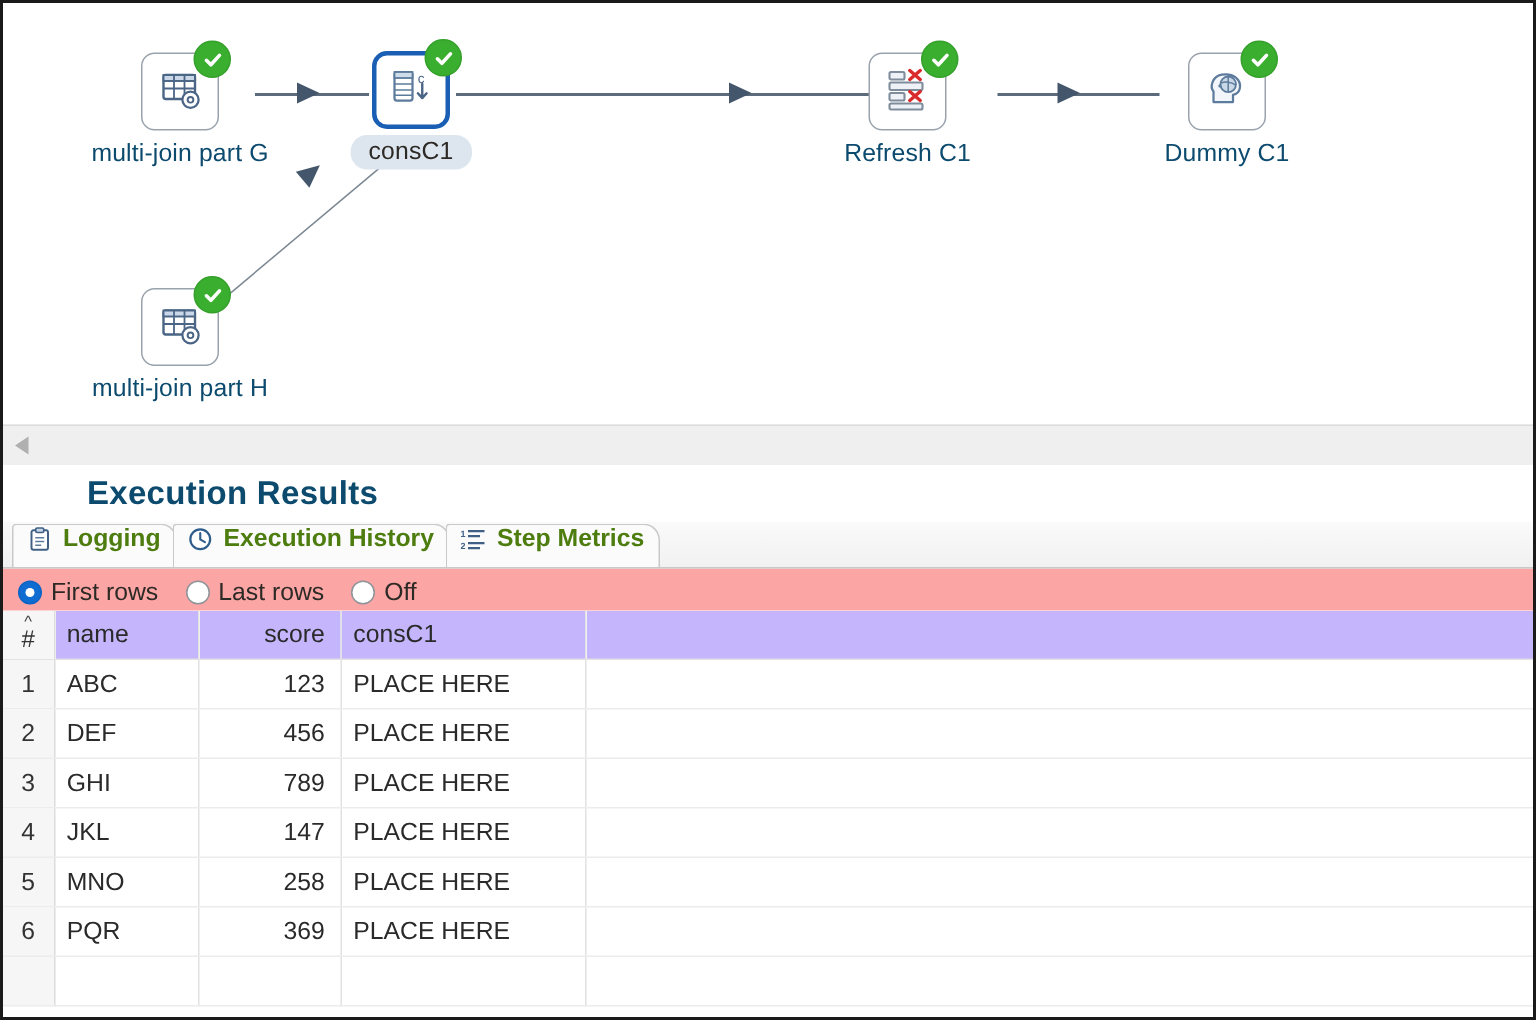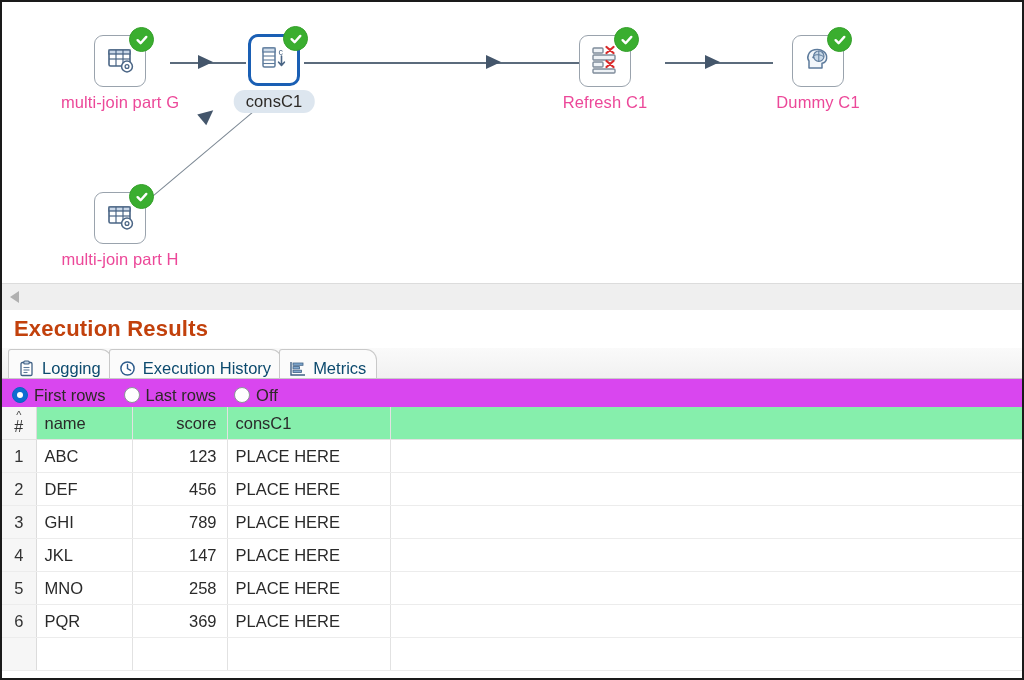--- a/index.html
+++ b/index.html
@@ -10,74 +10,74 @@
 
   
   #canvas{position:absolute;left:0;top:0;right:0;height:281px;background:#ffffff;overflow:hidden;}
 
   .node{position:absolute;}
   .node-box{position:relative;width:52px;height:52px;box-sizing:border-box;
             border:1.6px solid #9aa3ad;border-radius:9px;background:#fff;
             display:flex;align-items:center;justify-content:center;}
   .node-box.sel{border:3px solid #1a5fb4;border-radius:10px;}
   .node-label{position:absolute;left:50%;transform:translateX(-50%);top:58px;
-              white-space:nowrap;font-size:16.5px;color:#ec4899;letter-spacing:.1px;}
+              white-space:nowrap;font-size:16.5px;color:#0c4a6e;letter-spacing:.1px;}
   .node-label.hl{background:#dde6ef;border-radius:11px;padding:2px 12px;top:56px;color:#2d2a26;}
 
   .check{position:absolute;right:-9px;top:-9px;width:23px;height:23px;border-radius:50%;
          background:#3aae2f;border:1.5px solid #35a02b;display:flex;align-items:center;justify-content:center;}
   .check svg{display:block;}
 
   .edge{position:absolute;background:#5b6b7c;height:1.6px;transform-origin:0 50%;}
   .arrow{position:absolute;width:0;height:0;border-left:15px solid #44566b;
          border-top:7.5px solid transparent;border-bottom:7.5px solid transparent;}
 
   
   #hscroll{position:absolute;left:0;right:0;top:281px;height:26px;background:#efefef;
            border-top:1px solid #dcdcdc;border-bottom:1px solid #c8c8c8;}
   #hscroll .sb-left{position:absolute;left:8px;top:7px;width:0;height:0;
         border-right:9px solid #b0b0b0;border-top:6px solid transparent;border-bottom:6px solid transparent;}
 
   
   #results{position:absolute;left:0;right:0;top:308px;bottom:0;background:#fff;}
-  #results-title{padding:4px 0 2px 12px;font-size:22px;font-weight:bold;color:#c2410c;
-                 letter-spacing:.2px;line-height:30px;}
+  #results-title{padding:4px 0 2px 12px;font-size:22px;font-weight:bold;color:#0c4a6e;
+                 letter-spacing:.2px;line-height:30px;margin-left:44px;}
 
   
   #tabbar{position:relative;height:30px;margin-top:2px;
           background:linear-gradient(#fafafa,#f1f1f1);
           border-bottom:1px solid #c9c9c9;display:flex;align-items:flex-end;padding-left:6px;}
-  .tab{position:relative;display:flex;align-items:flex-end;gap:6px;height:29px;padding:0 10px 0 8px;
-       font-size:16.5px;color:#0c4a6e;white-space:nowrap;
+  .tab{position:relative;display:flex;align-items:flex-start;gap:6px;height:29px;padding:0 10px 0 8px;
+       font-size:16.5px;color:#4d7c0f;white-space:nowrap;
        background:#fbfbfb;border:1px solid #c9c9c9;border-bottom:none;
-       border-radius:3px 11px 0 0;margin-right:-3px;box-sizing:border-box;}
+       border-radius:3px 11px 0 0;margin-right:-3px;box-sizing:border-box;font-weight:bold;}
   .tab.active{background:#fff;border-color:#9fb2c4;z-index:5;height:30px;
               border-radius:3px 13px 0 0;box-shadow:0 1px 0 #fff;}
   .tab .ti{width:19px;height:19px;flex:0 0 19px;display:flex;align-items:center;justify-content:center;}
   .tab svg{display:block;}
 
   
   #rowmode{height:32px;display:flex;align-items:center;gap:0;padding-left:10px;
-           background:#d946ef;border-bottom:1px solid #d6d6d6;}
+           background:#fca5a5;border-bottom:1px solid #d6d6d6;}
   .radio{display:flex;align-items:center;gap:6px;margin-right:18px;font-size:16.5px;color:#2d2a26;}
   .rdot{width:16px;height:16px;border-radius:50%;box-sizing:border-box;
         border:1.6px solid #8d9399;background:#fff;position:relative;}
   .rdot.on{border:1.5px solid #0b63c5;background:#0f6cd0;}
   .rdot.on:after{content:"";position:absolute;left:4px;top:4px;width:6px;height:6px;
                  border-radius:50%;background:#fff;}
 
   
   #grid{position:absolute;left:0;right:0;top:97px;bottom:0;background:#fff;overflow:hidden;}
   table.g{border-collapse:collapse;table-layout:fixed;width:1020px;}
   table.g col.c0{width:34px;} table.g col.c1{width:96px;}
   table.g col.c2{width:95px;} table.g col.c3{width:163px;} table.g col.c4{width:632px;}
   table.g th,table.g td{height:32px;padding:0 8px;font-size:16.5px;color:#2a2a2a;
        border-right:1px solid #e2e2e2;border-bottom:1px solid #ececec;
        font-weight:normal;text-align:left;overflow:hidden;white-space:nowrap;}
-  table.g th{background:#86efac;border-bottom:1px solid #e2e2e2;}
+  table.g th{background:#c4b5fd;border-bottom:1px solid #e2e2e2;}
   table.g .numcol{text-align:right;padding-right:10px;}
   table.g .rowhdr{background:#f6f6f6;text-align:center;color:#333;padding:0;border-right:1px solid #dcdcdc;}
   table.g th.rowhdr{position:relative;}
   .hashwrap{display:flex;flex-direction:column;align-items:center;justify-content:center;line-height:1;}
   .caret{font-size:11px;line-height:7px;color:#444;}
   .hash{font-size:16px;line-height:16px;}
   table.g td.blank,table.g th.blank{border-right:none;}
 </style>
 </head>
 <body>
@@ -231,33 +231,35 @@
       <div class="tab">
         <span class="ti">
           <svg width="17" height="17" viewBox="0 0 17 17">
             <circle cx="8.5" cy="8.5" r="6.6" fill="#fff" stroke="#2f5d8c" stroke-width="1.5"></circle>
             <path d="M8.5 4.4 L8.5 8.6 L11.6 10.4" fill="none" stroke="#2f5d8c" stroke-width="1.4" stroke-linecap="round"></path>
           </svg>
         </span>
         <span>Execution History</span>
       </div>
 
-
-
       <div class="tab">
         <span class="ti">
           <svg width="17" height="17" viewBox="0 0 17 17">
-            <path d="M2 2 L2 15 L16 15" fill="none" stroke="#3f6084" stroke-width="1.4"></path>
-            <rect x="4" y="3" width="10" height="2.3" fill="#7fa8cf" stroke="#3f6084" stroke-width=".8"></rect>
-            <rect x="4" y="6.6" width="6.5" height="2.3" fill="#7fa8cf" stroke="#3f6084" stroke-width=".8"></rect>
-            <rect x="4" y="10.2" width="8.5" height="2.3" fill="#7fa8cf" stroke="#3f6084" stroke-width=".8"></rect>
-          </svg>
-        </span>
-        <span>Metrics</span>
-      </div>
+            <text x="0" y="7" font-size="6" fill="#3f6084" font-family="Liberation Sans, sans-serif">1</text>
+            <text x="0" y="15" font-size="6" fill="#3f6084" font-family="Liberation Sans, sans-serif">2</text>
+            <line x1="5" y1="3" x2="16" y2="3" stroke="#3f6084" stroke-width="1.5"></line>
+            <line x1="5" y1="6.4" x2="13" y2="6.4" stroke="#3f6084" stroke-width="1.5"></line>
+            <line x1="5" y1="11" x2="16" y2="11" stroke="#3f6084" stroke-width="1.5"></line>
+            <line x1="5" y1="14.4" x2="13" y2="14.4" stroke="#3f6084" stroke-width="1.5"></line>
+          </svg>
+        </span>
+        <span>Step Metrics</span>
+      </div>
+
+
 
     </div>
 
     <div id="rowmode">
       <label class="radio">
         <span class="rdot on"></span>
         <span>First rows</span>
       </label>
       <label class="radio">
         <span class="rdot"></span>

